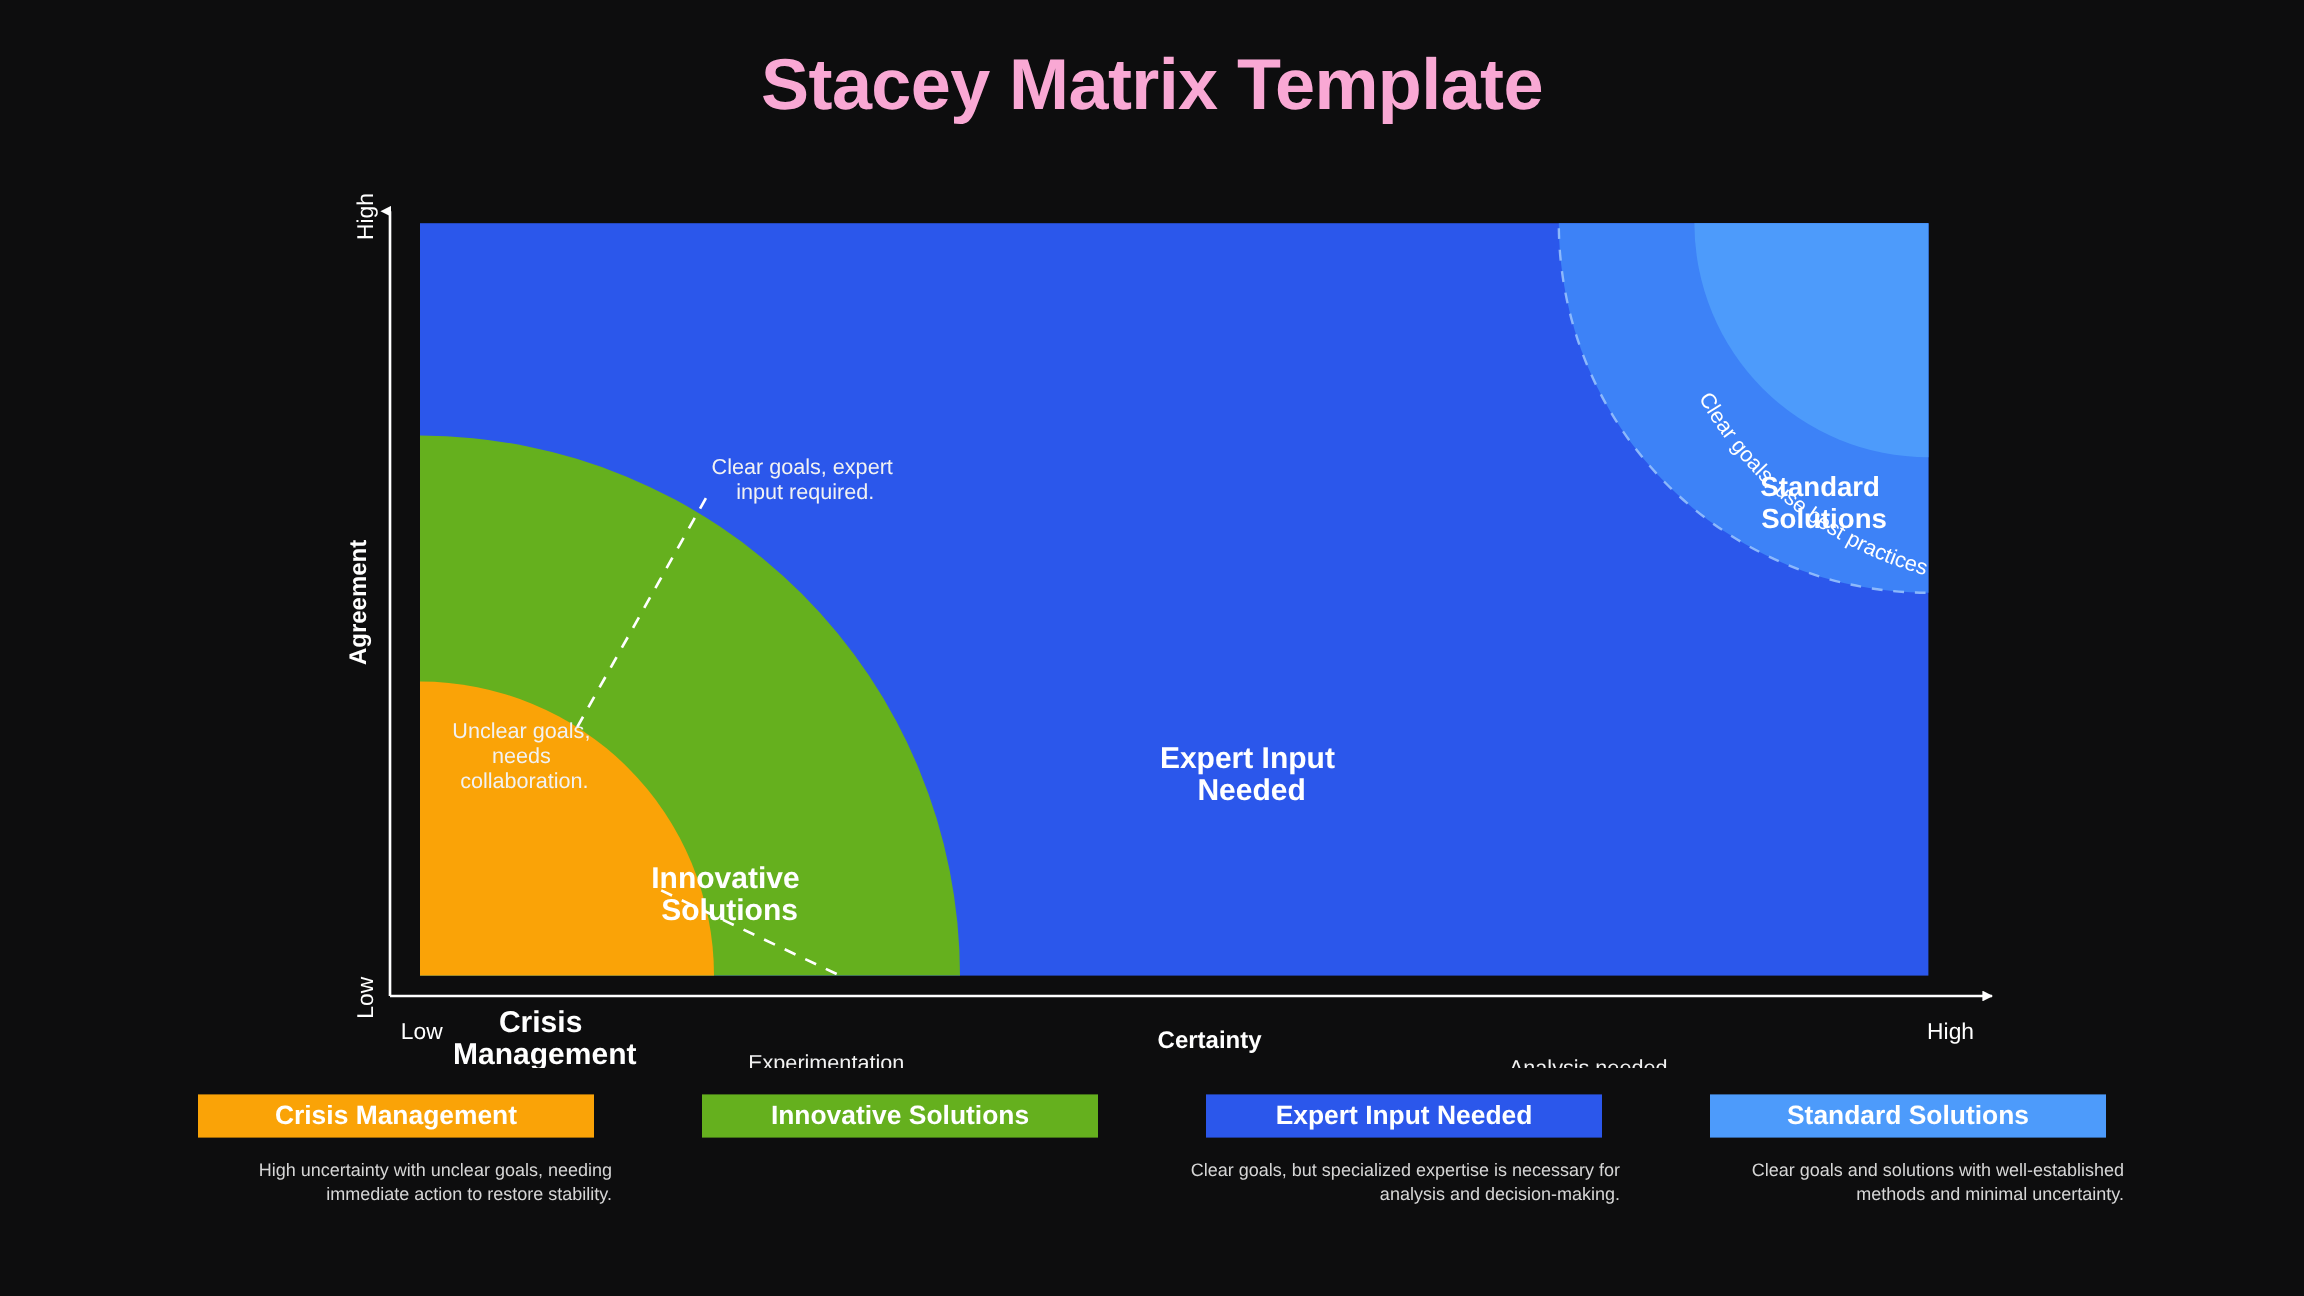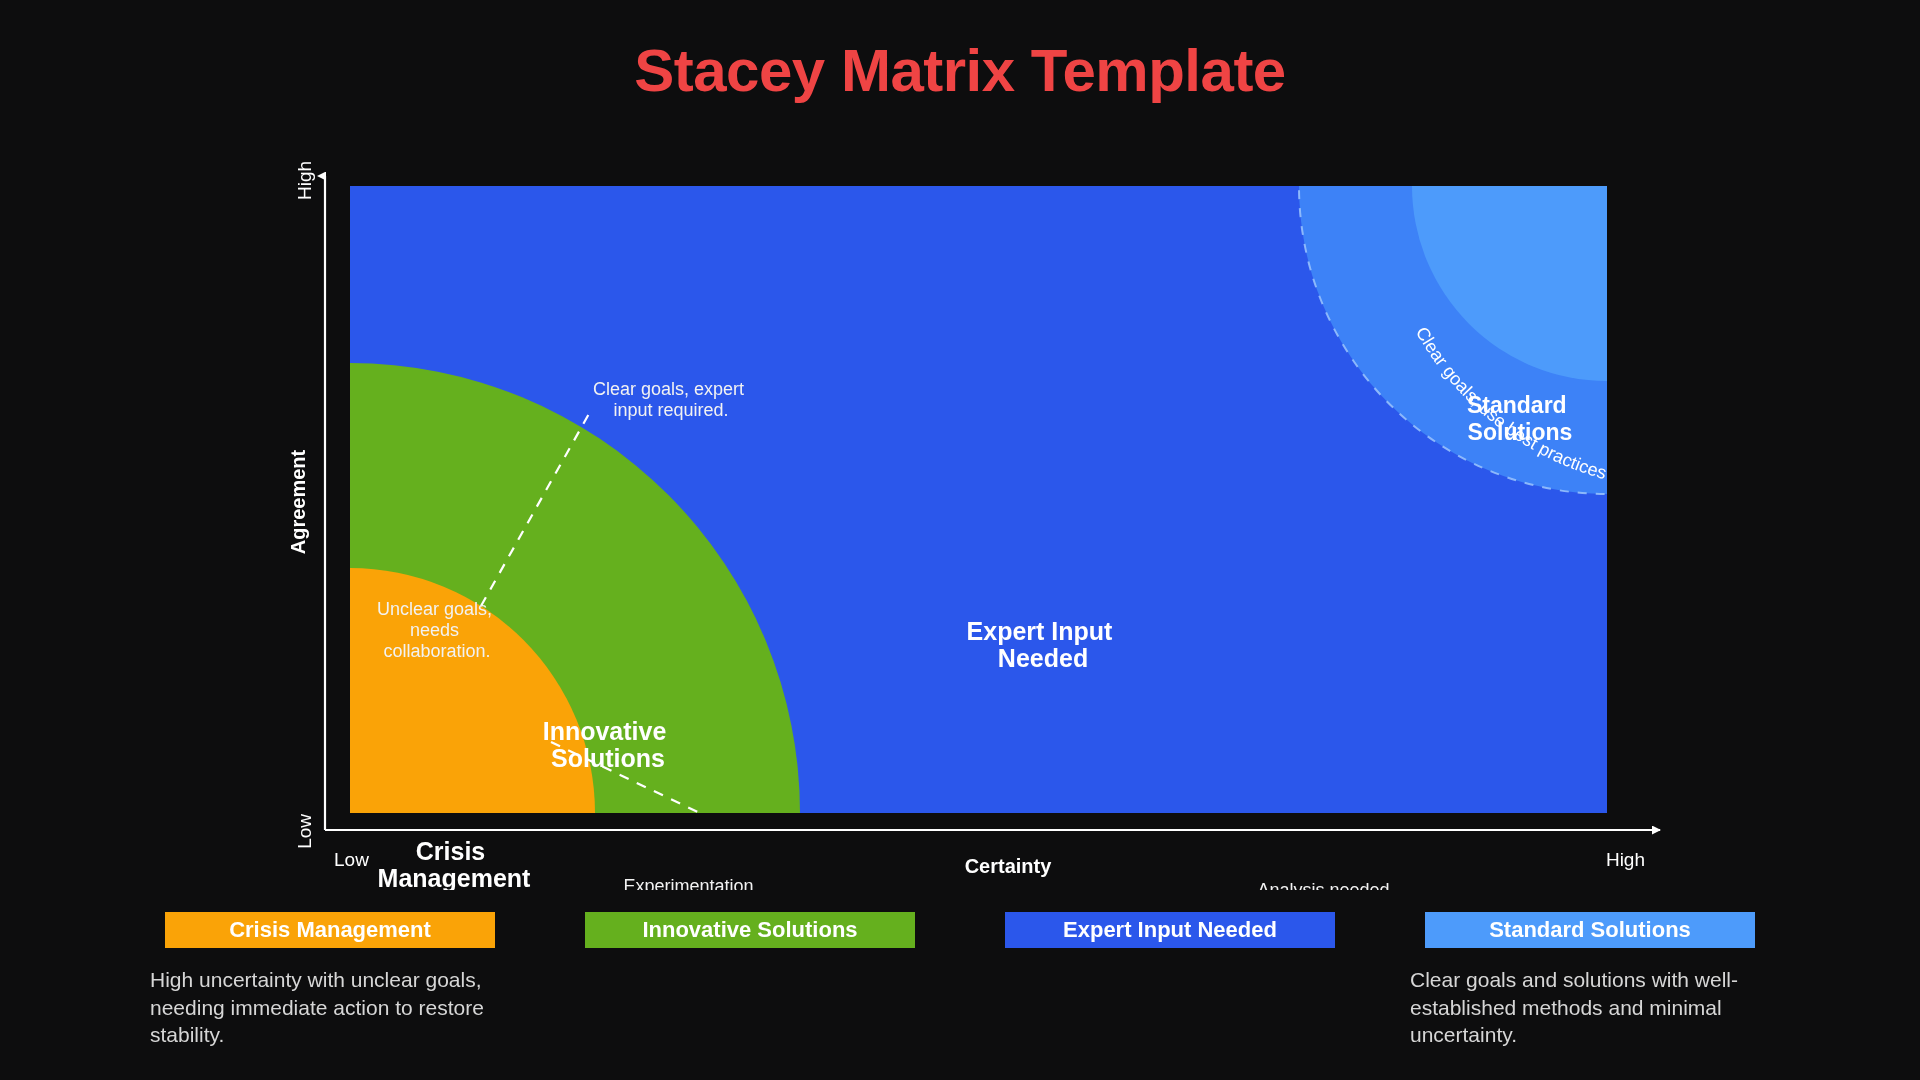--- a/index.html
+++ b/index.html
@@ -20,21 +20,21 @@
   
   #page-title {
     position: absolute;
     top: 36px;
     left: 0;
     width: 1920px;
     text-align: center;
     font-size: 60px;
     font-weight: bold;
     letter-spacing: -0.5px;
-    color: #ef4444;
+    color: #f9a8d4;
   }
 
   
   #matrix-figure {
     position: absolute;
     left: 0;
     top: 150px;
     width: 1920px;
     height: 740px;
   }
@@ -60,23 +60,23 @@
     width: 330px;
     height: 36px;
     line-height: 36px;
     text-align: center;
     font-size: 22px;
     font-weight: bold;
     color: #ffffff;
     margin-bottom: 18px;
   }
   .legend-desc {
-    font-size: 21px;
+    font-size: 15px;
     line-height: 1.32;
-    text-align: left;
+    text-align: right;
     color: #d6d6d6;
     max-width: 360px;
   }
 </style>
 </head>
 <body>
 
 <div id="page-title">Stacey Matrix Template</div>
 
 <div id="matrix-figure">
@@ -185,20 +185,21 @@
     <div class="legend-chip" style="background:#FAA307">Crisis Management</div>
     <div class="legend-desc">High uncertainty with unclear goals, needing immediate action to restore stability.</div>
   </div>
 
   <div class="legend-item">
     <div class="legend-chip" style="background:#65B01E">Innovative Solutions</div>
   </div>
 
   <div class="legend-item">
     <div class="legend-chip" style="background:#2B57EB">Expert Input Needed</div>
+    <div class="legend-desc">Clear goals, but specialized expertise is necessary for analysis and decision-making.</div>
   </div>
 
   <div class="legend-item">
     <div class="legend-chip" style="background:#4D9BFB">Standard Solutions</div>
     <div class="legend-desc">Clear goals and solutions with well-established methods and minimal uncertainty.</div>
   </div>
 
 </div>
 
 </body></html>

